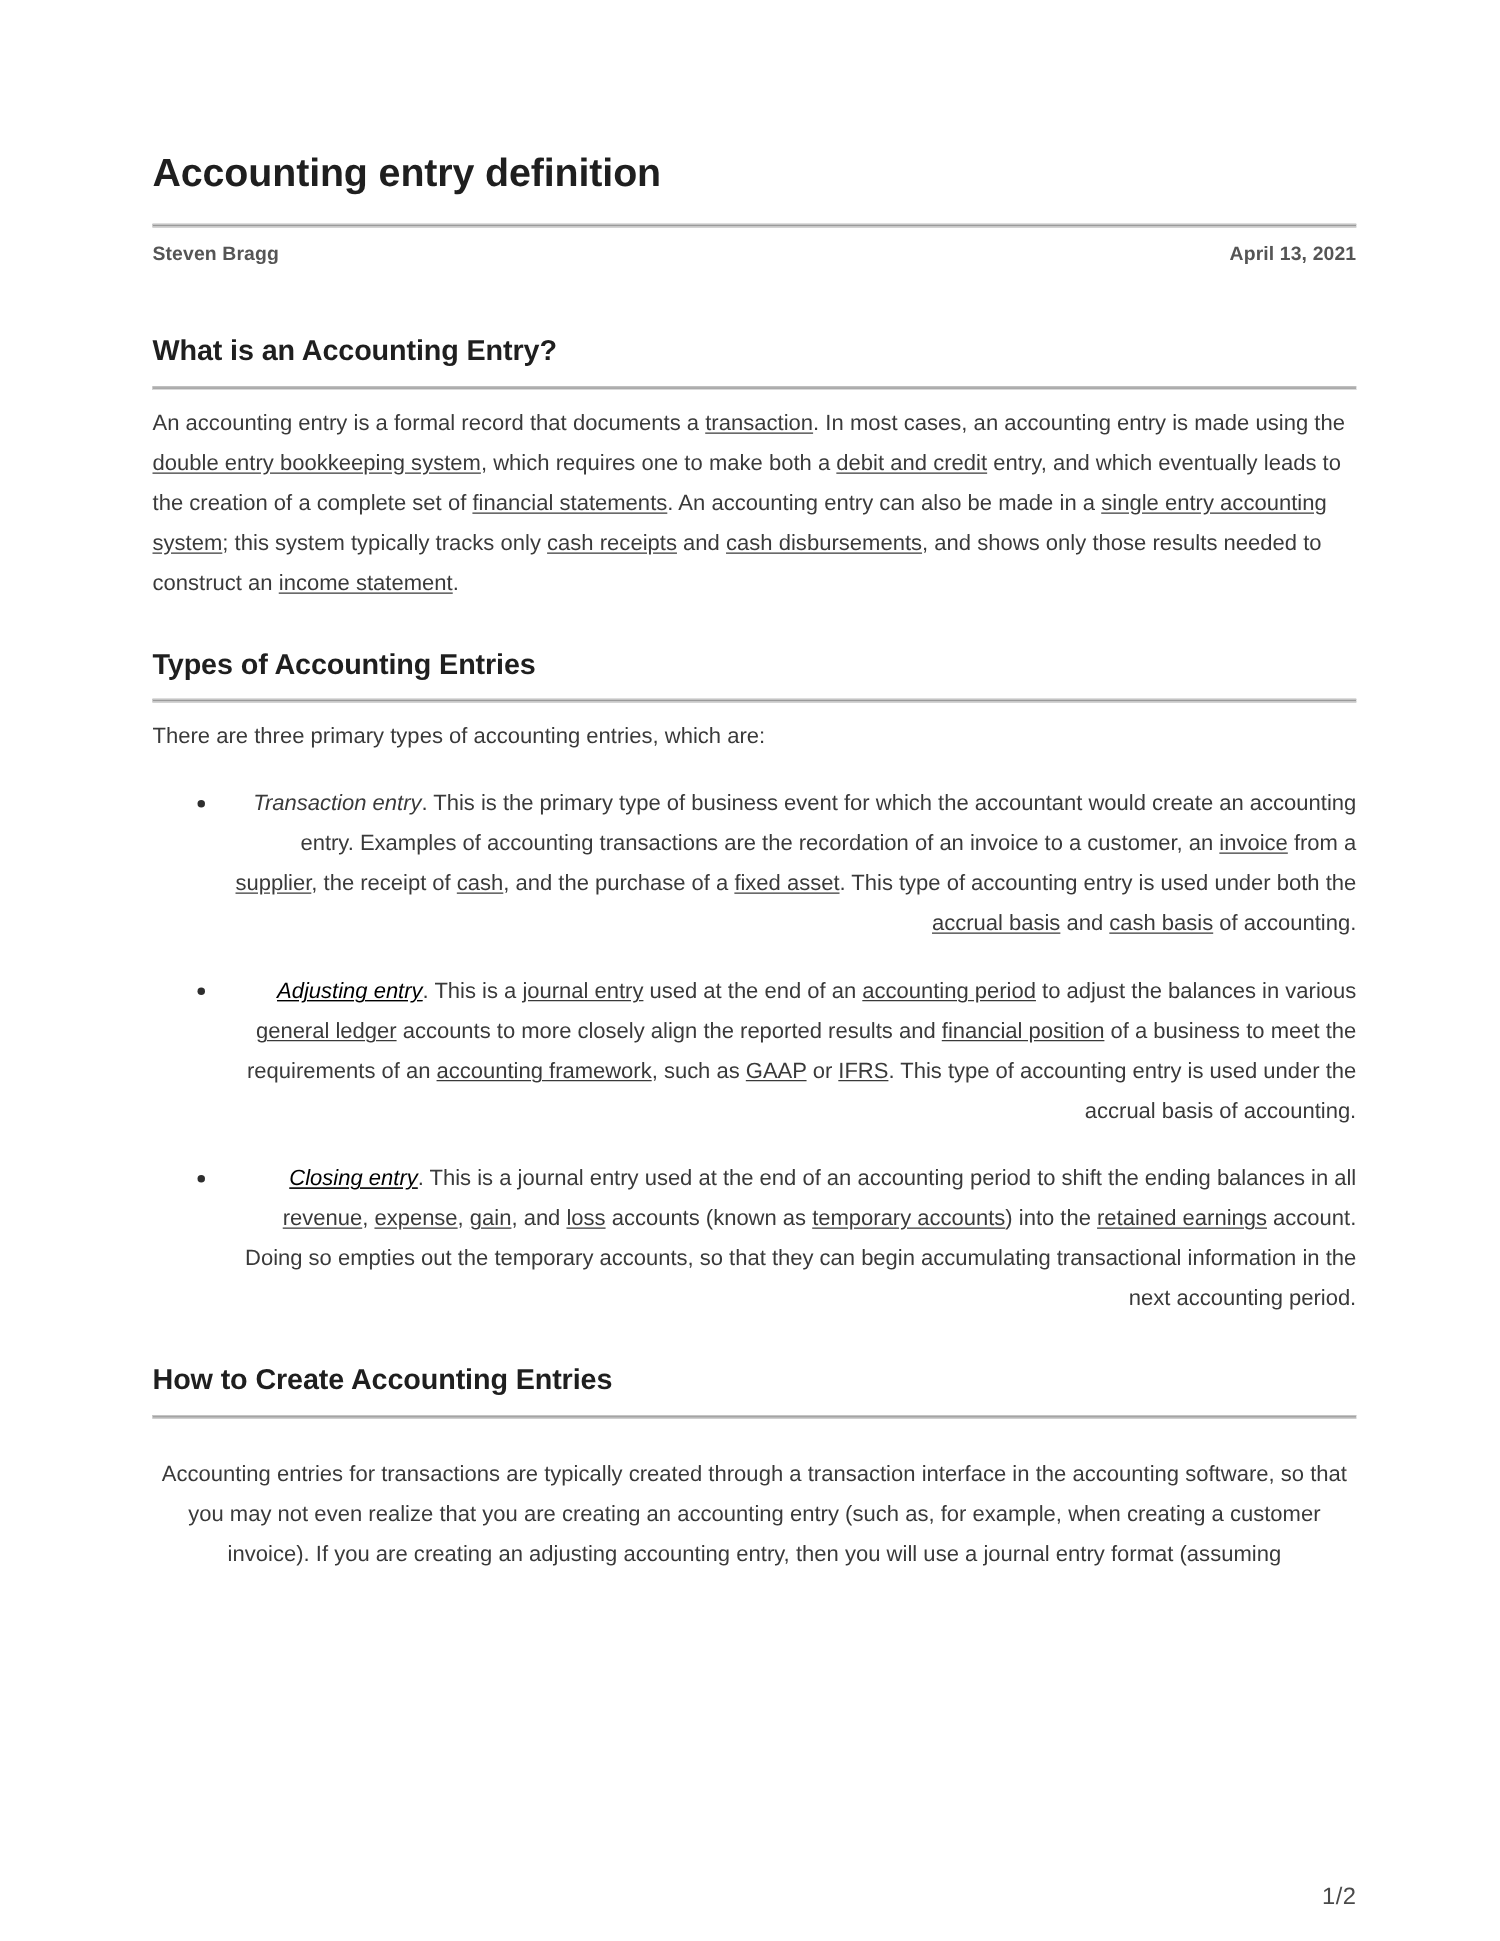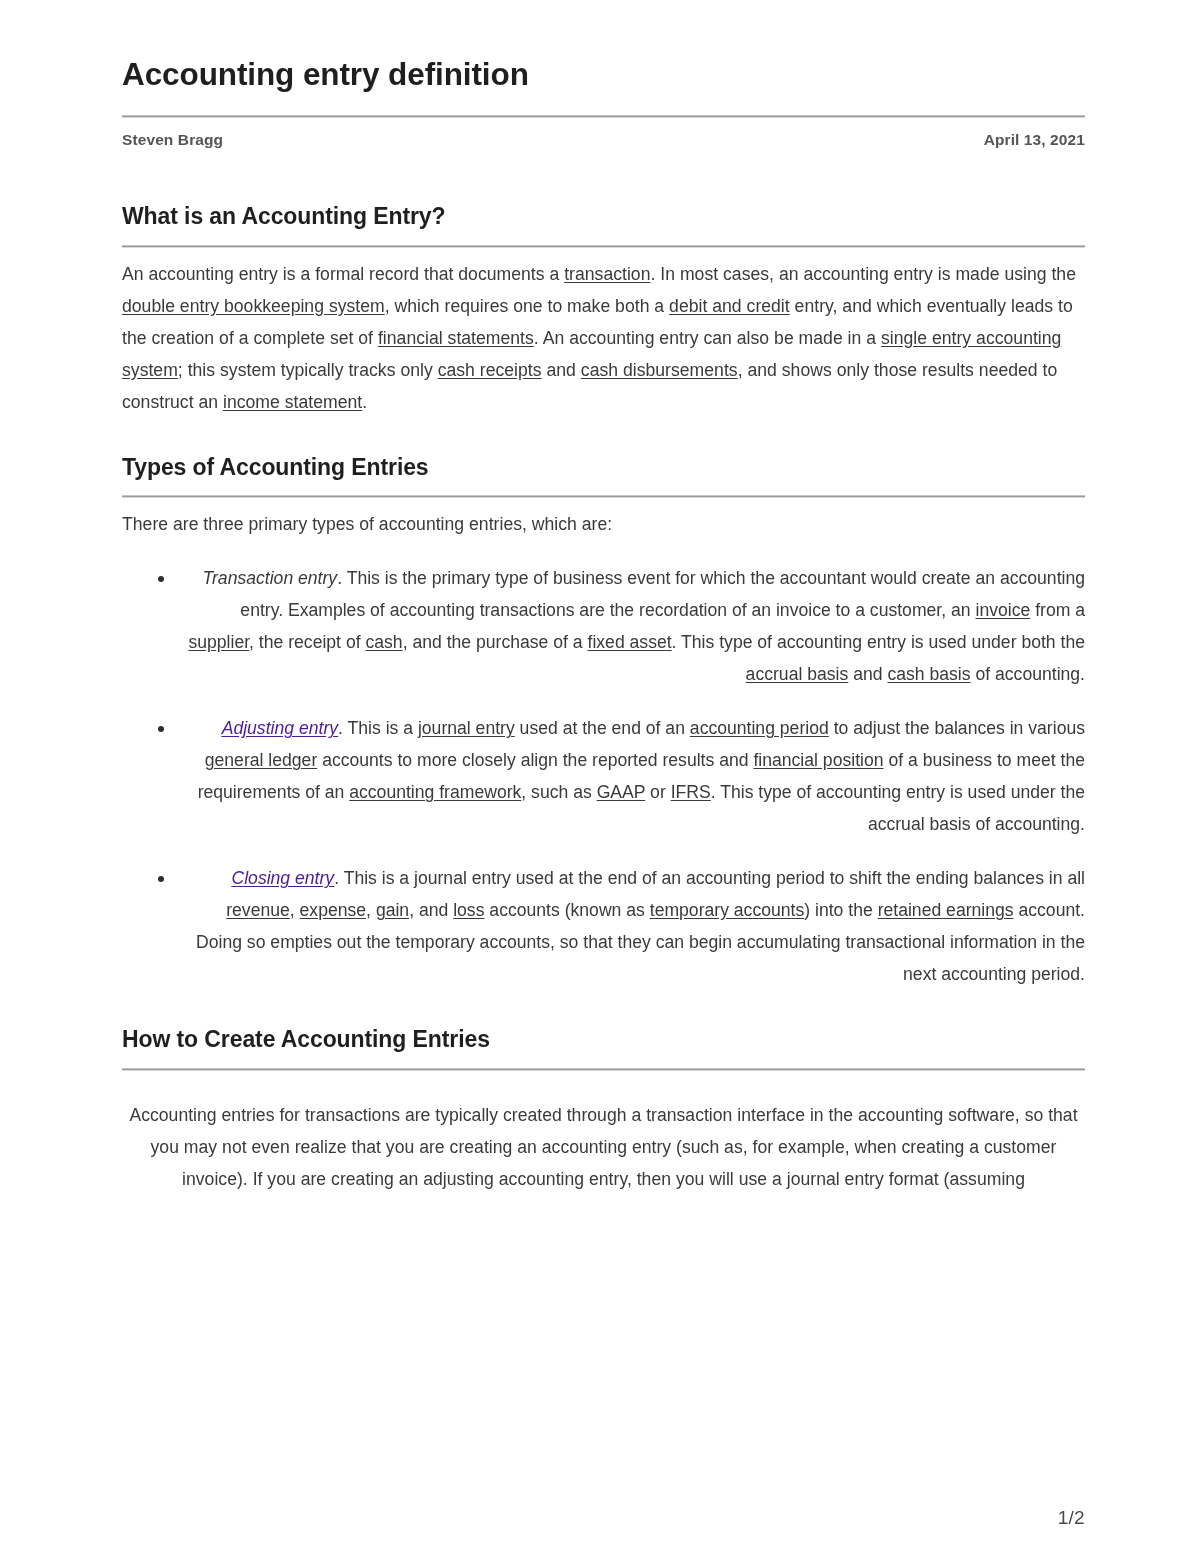--- a/index.html
+++ b/index.html
@@ -28,21 +28,21 @@
     width: 963px;
   }
 
   
   .doc-title {
     font-size: 31.5px;
     font-weight: bold;
     color: #1f1f1f;
     letter-spacing: -0.1px;
     margin: 0;
-    padding-top: 56px;
+    padding-top: 120px;
     line-height: 1.18;
   }
   .rule {
     height: 3px;
     background: #9a9a9a;
     border-top: 1px solid #c4c4c4;
     border-bottom: 1px solid #d9d9d9;
     box-sizing: border-box;
     width: 100%;
   }
@@ -117,21 +117,21 @@
     text-decoration: underline;
     text-underline-offset: 2px;
   }
   em.term {
     font-style: italic;
   }
   em.term-link {
     font-style: italic;
     text-decoration: underline;
     text-underline-offset: 2px;
-    color: #4c1d95;
+    color: #000000;
   }
 
   ul.bullets {
     list-style: none;
     margin: 0;
     padding: 0;
   }
   ul.bullets > li {
     position: relative;
     padding-left: 54px;

